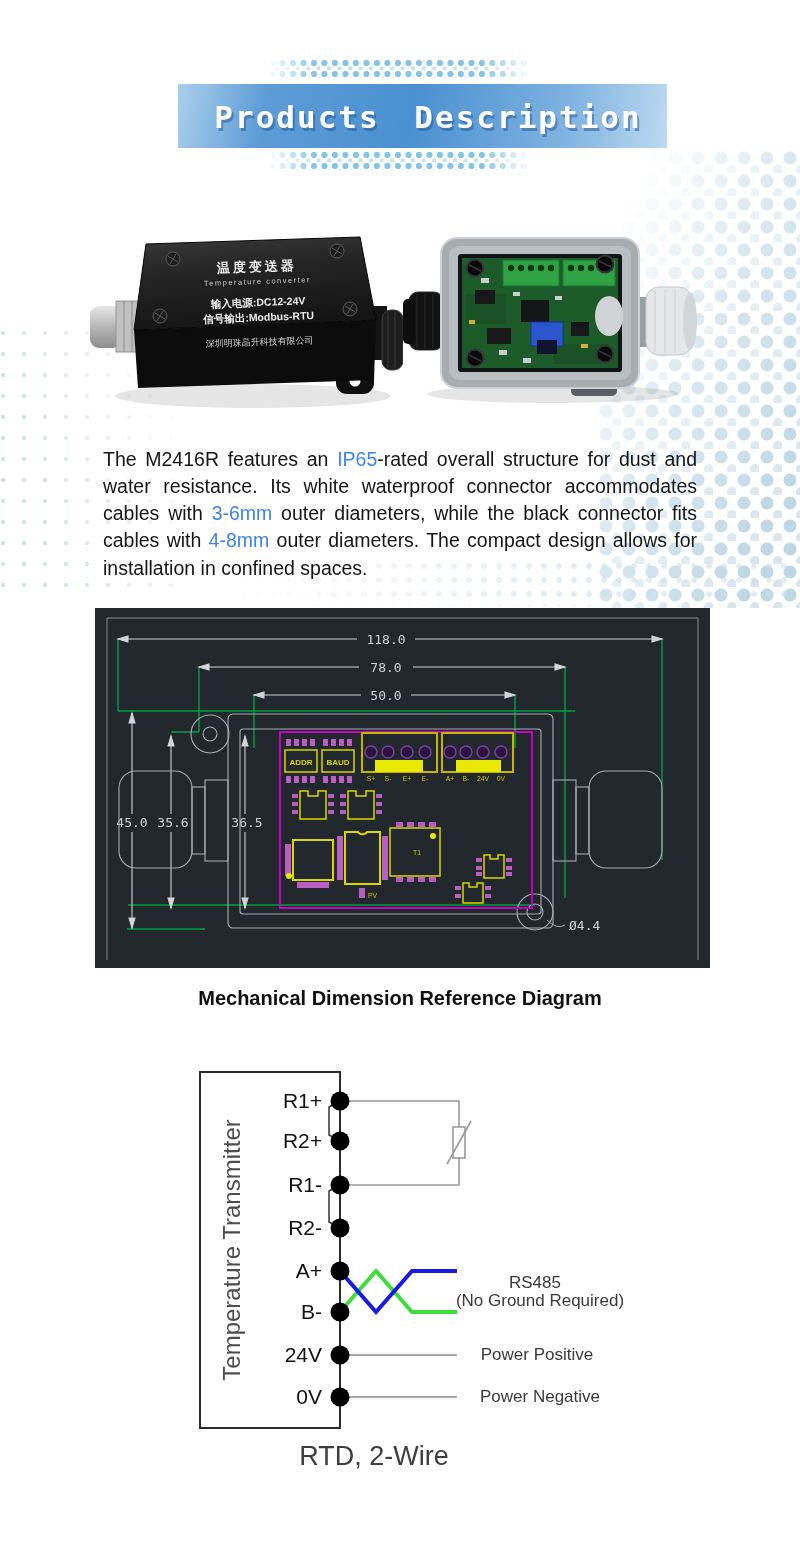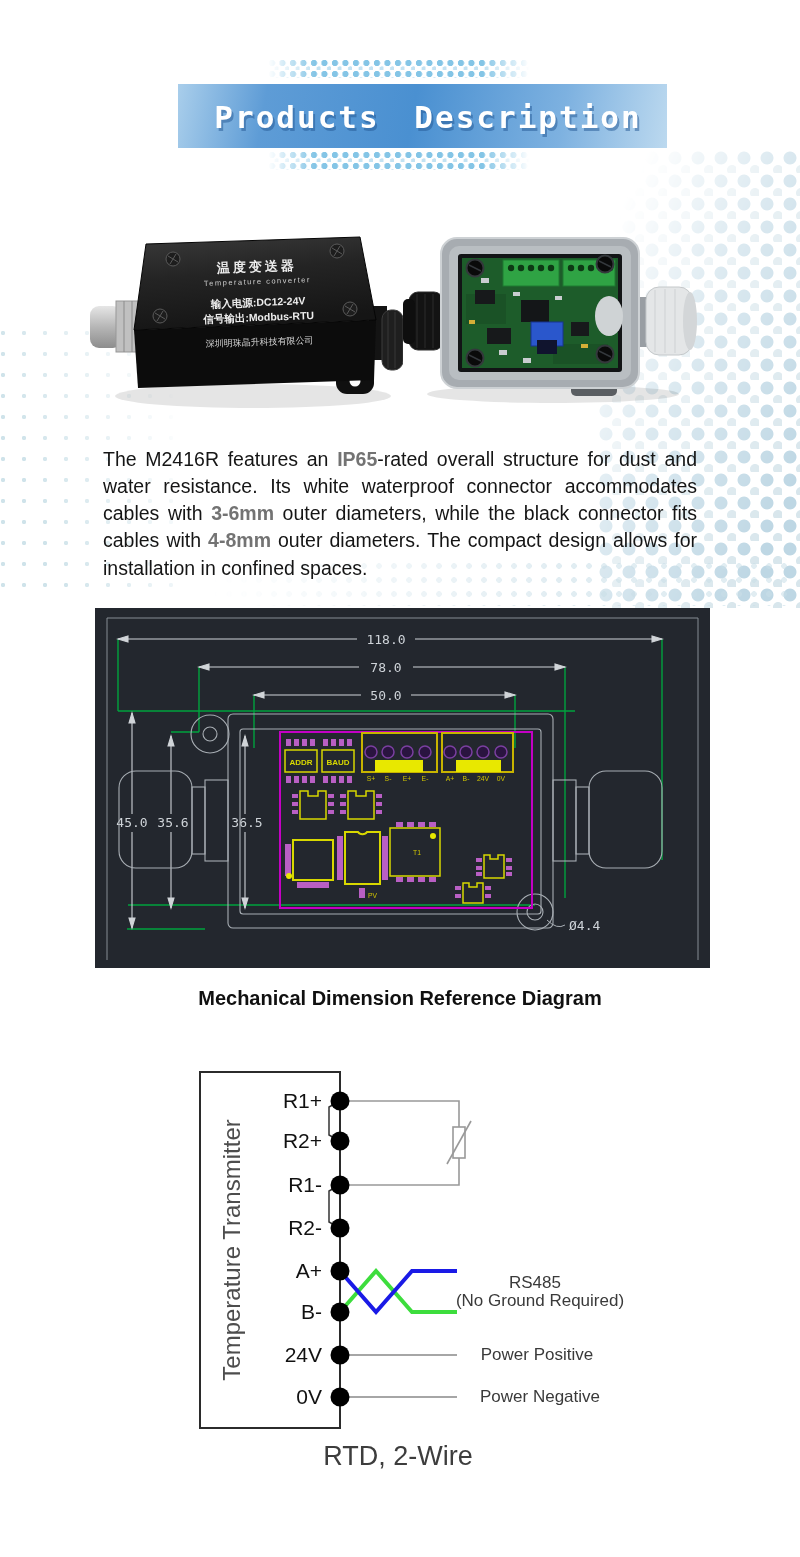--- a/index.html
+++ b/index.html
@@ -42,32 +42,32 @@
     text-shadow:2px 3px 0 rgba(36,88,148,.5);padding-left:28px;}
 
   
   .photo{position:absolute;}
   .photo-left{left:88px;top:218px;width:315px;height:195px;}
   .photo-right{left:403px;top:224px;width:300px;height:180px;z-index:1;}
 
   
   .description{position:absolute;left:103px;top:426px;width:594px;z-index:1;
     font-size:19.5px;line-height:1.40;color:#151515;text-align:justify;}
-  .description .accent{color:#737373;font-weight:bold;}
+  .description .accent{color:#3b82f6;font-weight:normal;}
 
   
   .mech-wrap{position:absolute;left:95px;top:608px;width:615px;height:360px;}
   .cad-label{fill:#ced3d8;font-family:"DejaVu Sans Mono", monospace;font-size:13px;}
   .cad-yellow-label{fill:#d8d800;font-family:"Liberation Sans", sans-serif;font-size:8px;font-weight:bold;}
   .cad-tiny{fill:#d0c400;font-family:"Liberation Sans", sans-serif;font-size:6.8px;}
   .caption{position:absolute;left:0;width:800px;text-align:center;color:#101010;font-weight:bold;}
   .caption.mech{top:987px;font-size:20px;}
   .caption.wiring{top:1479px;font-size:21px;}
   .rtd-label{position:absolute;left:0;top:1441px;width:748px;text-align:center;
-    font-size:27px;color:#3d3d3d;margin-left:24px;}
+    font-size:27px;color:#3d3d3d;}
 
   
   .wiring-wrap{position:absolute;left:100px;top:1060px;width:600px;height:400px;}
   .w-term{font-family:"Liberation Sans", sans-serif;font-size:21px;fill:#111;}
   .w-note{font-family:"Liberation Sans", sans-serif;font-size:17px;fill:#3a3a3a;}
   .w-device{font-family:"Liberation Sans", sans-serif;font-size:24px;fill:#4d4d4d;}
   .term-dot{fill:#000;}
 </style>
 </head>
 <body>

